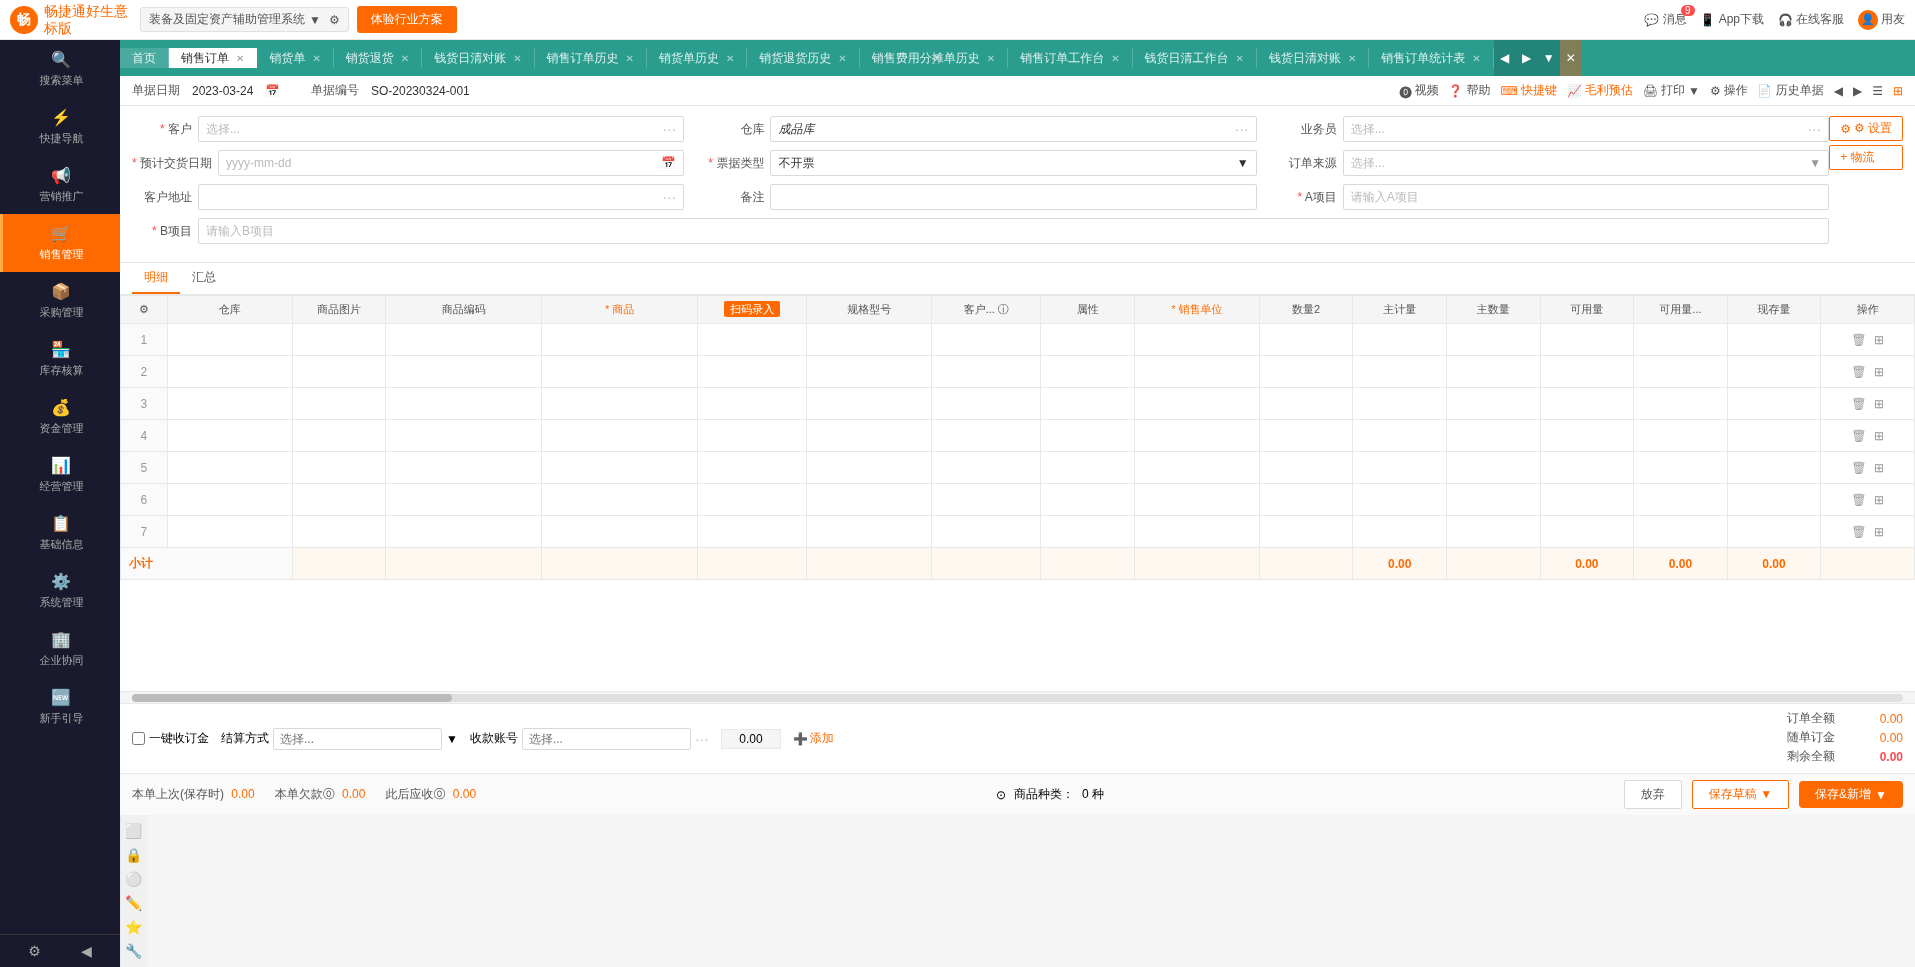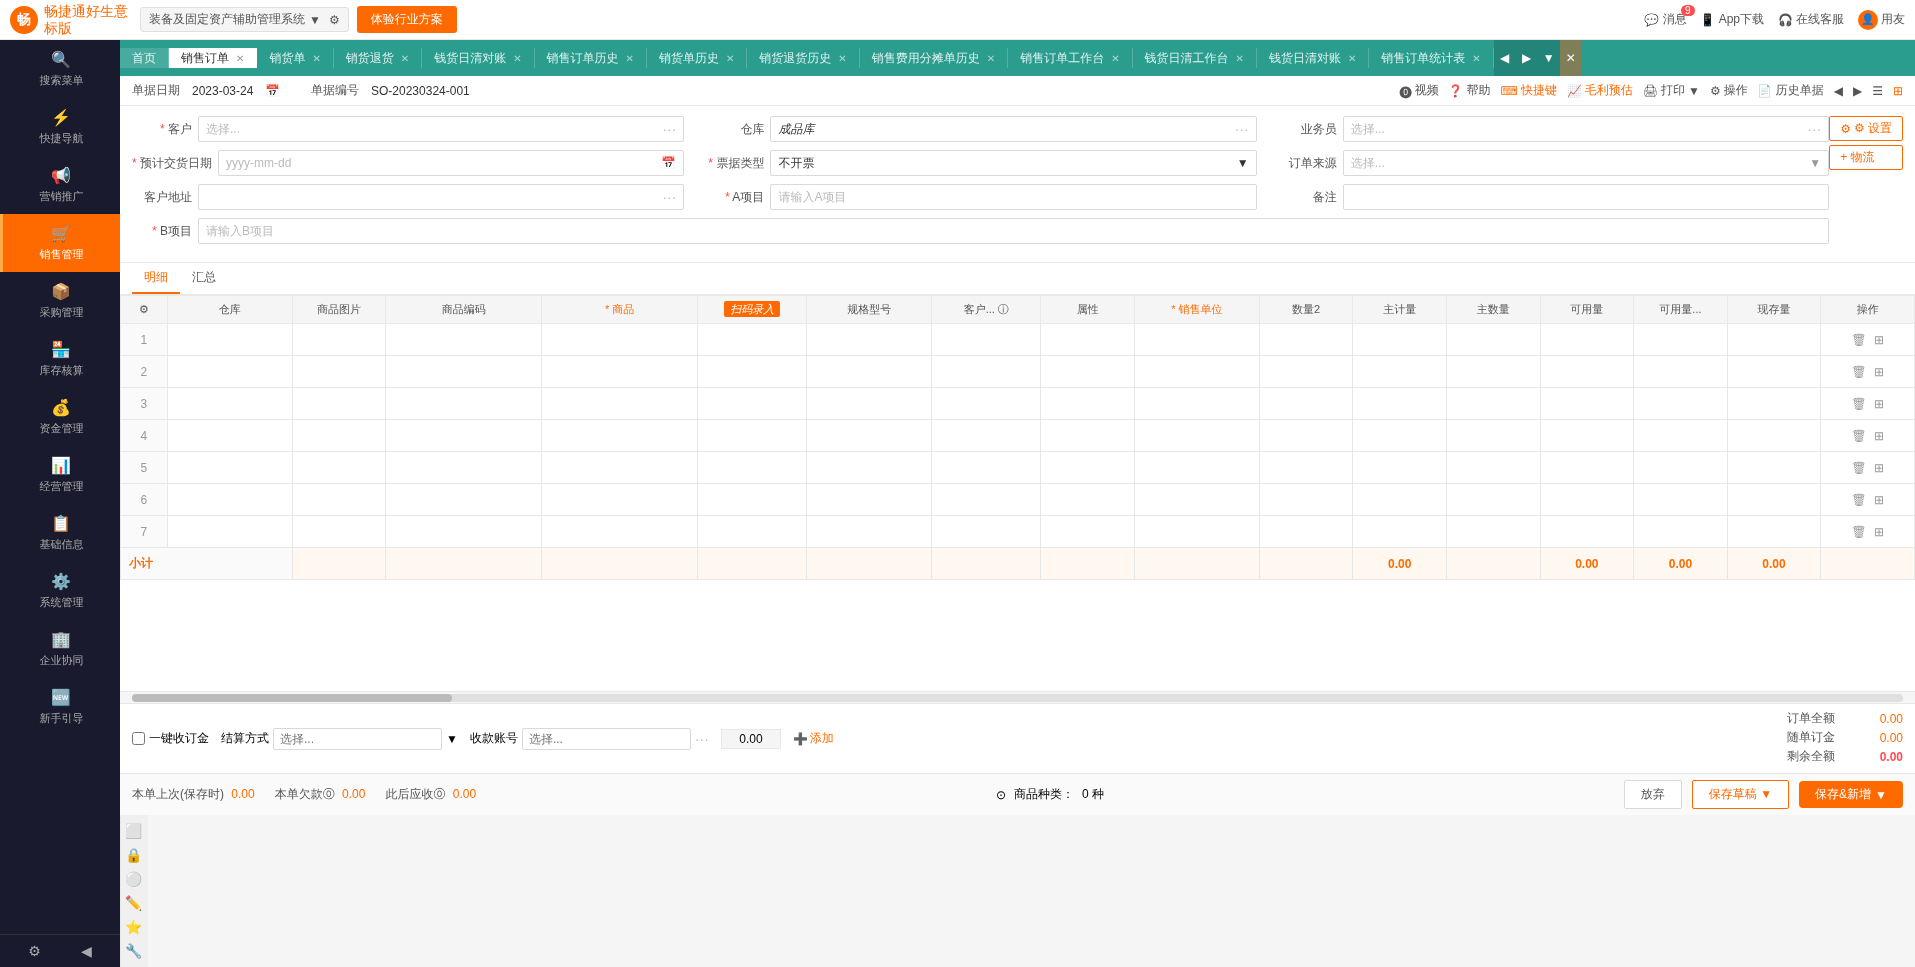--- a/index.html
+++ b/index.html
@@ -174,21 +174,21 @@
     .row-num { color: #999; background: #fafafa; width: 30px; }
     .scan-btn {
       background: #ff6a00; color: #fff; padding: 2px 6px; border-radius: 2px;
       font-size: 11px; cursor: pointer;
     }
     .col-settings { width: 30px; }
     .col-warehouse { width: 80px; }
     .col-img { width: 60px; }
     .col-code { width: 100px; }
     .col-product { width: 100px; }
-    .col-scan { width: 70px; font-style: italic; }
+    .col-scan { width: 70px; }
     .col-spec { width: 80px; }
     .col-cust { width: 70px; }
     .col-attr { width: 60px; }
     .col-unit { width: 80px; }
     .col-qty2 { width: 60px; }
     .col-main-unit { width: 60px; }
     .col-main-qty { width: 60px; }
     .col-avail { width: 60px; }
     .col-avail2 { width: 60px; }
     .col-stock { width: 60px; }
@@ -483,28 +483,28 @@
 
             <div class="form-row">
               <div class="form-group">
                 <span class="f-label">客户地址</span>
                 <div class="form-input" style="min-width:300px; flex:1;">
                   <span style="color:#bbb;"></span>
                   <span class="dots">···</span>
                 </div>
               </div>
               <div class="form-group">
+                <span class="f-label">备注</span>
+                <div class="form-input" style="min-width:300px; flex:2;"></div>
+              </div>
+              <div class="form-group">
                 <span class="f-label required">A项目</span>
                 <div class="form-input" style="min-width:180px; flex:2;">
                   <span style="color:#bbb;">请输入A项目</span>
                 </div>
-              </div>
-              <div class="form-group">
-                <span class="f-label">备注</span>
-                <div class="form-input" style="min-width:300px; flex:2;"></div>
               </div>
             </div>
 
             <div class="form-row">
               <div class="form-group">
                 <span class="f-label required">B项目</span>
                 <div class="form-input" style="min-width:300px;">
                   <span style="color:#bbb;">请输入B项目</span>
                 </div>
               </div>

